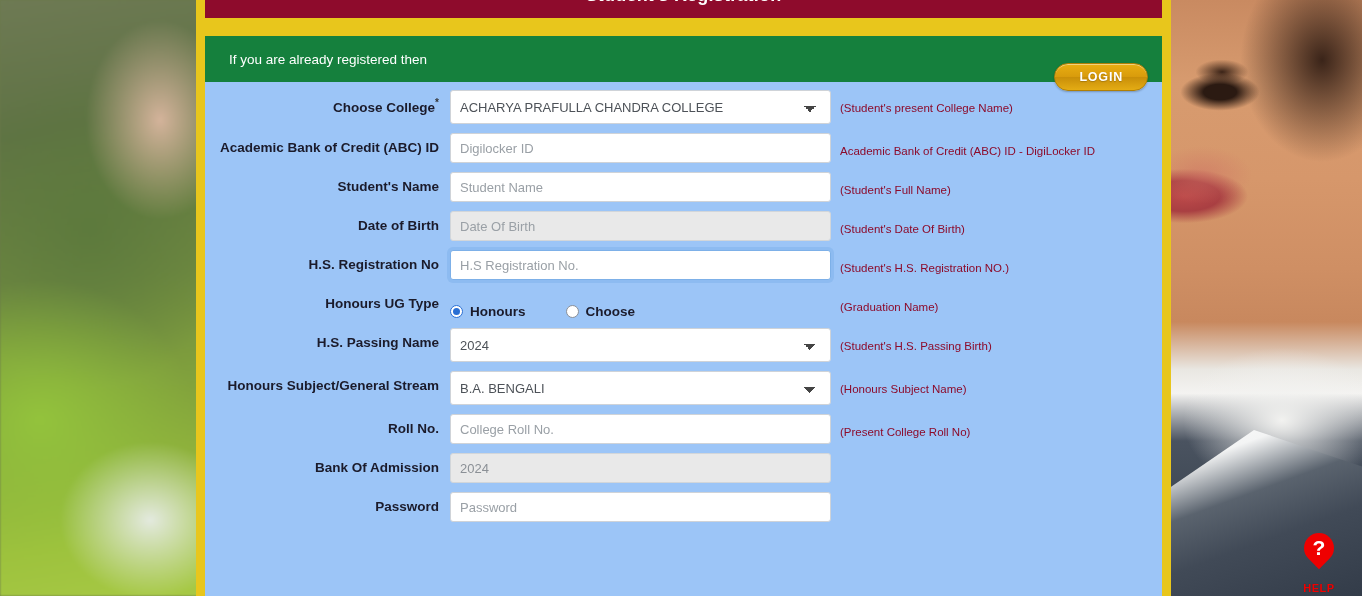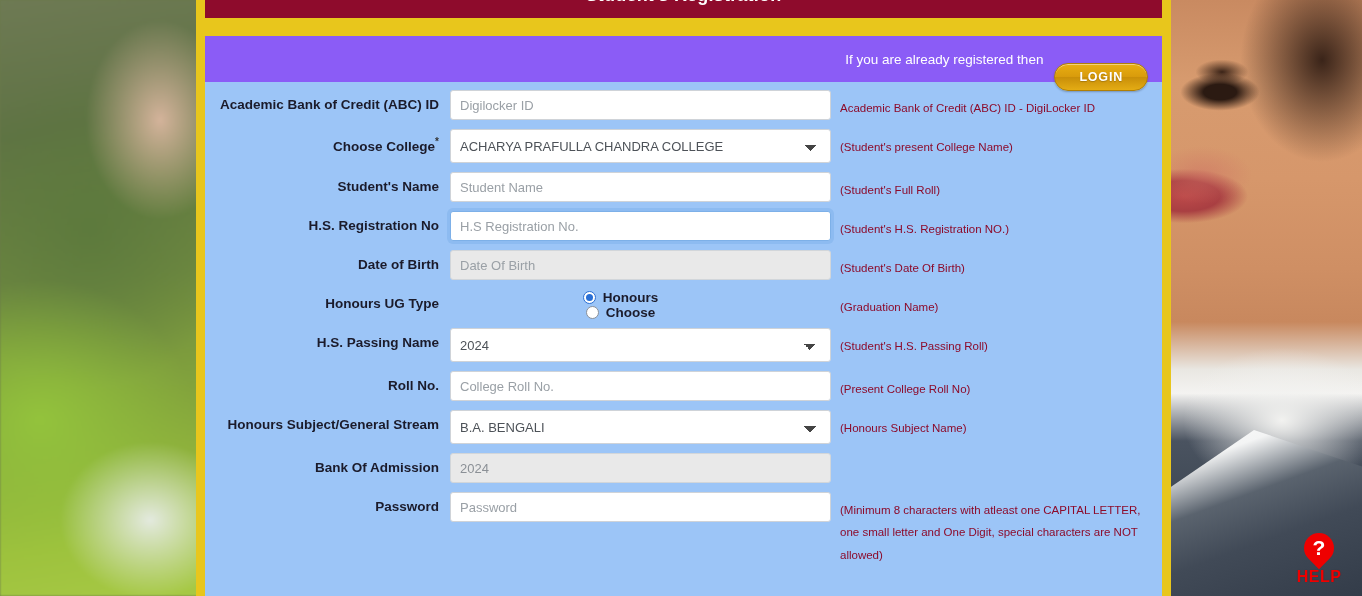--- a/index.html
+++ b/index.html
@@ -74,23 +74,23 @@
   #help-pin .pin .qm {
     position: absolute; left: 0; top: 0;
     width: 30px; height: 30px;
     transform: rotate(45deg);
     color: #fff;
     font-size: 21px; font-weight: bold;
     line-height: 29px;
     font-family: "Liberation Sans", sans-serif;
   }
   #help-pin .help-label {
-    margin-top: 5px;
+    margin-top: 19px;
     color: #ef0000;
-    font-size: 16px;
+    font-size: 11px;
     font-weight: bold;
     letter-spacing: 0.5px;
     font-family: "Liberation Sans", sans-serif;
     text-shadow: 0 0 1px rgba(0,0,0,0.25);
   }
 
   
   #card {
     position: absolute;
     left: 196px; top: -28px;
@@ -115,25 +115,26 @@
 
   #form-panel {
     background: #9cc5f7;
     height: 560px;
     overflow: hidden;
   }
 
   
   #login-strip {
     height: 46px;
-    background: #8b5cf6;
+    background: #15803d;
     display: flex;
     align-items: center;
-    justify-content: flex-end;
+    justify-content: space-between;
     padding-right: 14px;
+    padding-left: 24px;
   }
   #login-text {
     color: #ffffff;
     font-size: 13.5px;
     margin-right: 11px;
   }
   #login-button {
     display: inline-block;
     background: linear-gradient(180deg, #e8ae12 0%, #d99c0c 48%, #c98f09 52%, #e4ac14 100%);
     border: 1px solid #b07f06;
@@ -227,24 +228,23 @@
   }
   select.field.tall {
     background-position:
       calc(100% - 20px) 15px,
       calc(100% - 14px) 15px;
   }
 
   
   .radio-group {
     display: flex;
-    align-items: center;
+    align-items: flex-end;
     height: 30px;
     padding-top: 1px;
-    flex-direction: column;
   }
   .radio-item {
     display: flex;
     align-items: center;
     margin-right: 40px;
     cursor: pointer;
   }
   .radio-dot {
     width: 13px; height: 13px;
     border-radius: 50%;
@@ -295,81 +295,80 @@
 
     <div id="form-panel">
 
       <div id="login-strip">
         <span id="login-text">If you are already registered then</span>
         <span id="login-button">LOGIN</span>
       </div>
 
       <div id="form-rows">
           <div class="form-row">
+            <div class="row-label"><span>Choose College</span><span class="star">*</span></div>
+            <div class="row-control"><select class="field tall"><option>ACHARYA PRAFULLA CHANDRA COLLEGE</option></select></div>
+            <div class="row-hint">(Student's present College Name)</div>
+          </div>
+          <div class="form-row">
             <div class="row-label"><span>Academic Bank of Credit (ABC) ID</span></div>
             <div class="row-control"><input type="text" class="field" placeholder="Digilocker ID" style=""></div>
             <div class="row-hint">Academic Bank of Credit (ABC) ID - DigiLocker ID</div>
           </div>
           <div class="form-row">
-            <div class="row-label"><span>Choose College</span><span class="star">*</span></div>
-            <div class="row-control"><select class="field tall"><option>ACHARYA PRAFULLA CHANDRA COLLEGE</option></select></div>
-            <div class="row-hint">(Student's present College Name)</div>
-          </div>
-          <div class="form-row">
             <div class="row-label"><span>Student's Name</span></div>
             <div class="row-control"><input type="text" class="field" placeholder="Student Name" style=""></div>
-            <div class="row-hint">(Student's Full Roll)</div>
+            <div class="row-hint">(Student's Full Name)</div>
+          </div>
+          <div class="form-row">
+            <div class="row-label"><span>Date of Birth</span></div>
+            <div class="row-control"><input type="text" class="field disabled" readonly="" placeholder="Date Of Birth" style=""></div>
+            <div class="row-hint">(Student's Date Of Birth)</div>
           </div>
           <div class="form-row">
             <div class="row-label"><span>H.S. Registration No</span></div>
             <div class="row-control"><input type="text" class="field focused" placeholder="H.S Registration No." style=""></div>
             <div class="row-hint">(Student's H.S. Registration NO.)</div>
-          </div>
-          <div class="form-row">
-            <div class="row-label"><span>Date of Birth</span></div>
-            <div class="row-control"><input type="text" class="field disabled" readonly="" placeholder="Date Of Birth" style=""></div>
-            <div class="row-hint">(Student's Date Of Birth)</div>
           </div>
           <div class="form-row">
             <div class="row-label"><span>Honours UG Type</span></div>
             <div class="row-control">
               <div class="radio-group">
                 <label class="radio-item">
                   <span class="radio-dot checked"></span>
                   <span class="radio-label">Honours</span>
                 </label>
                 <label class="radio-item">
                   <span class="radio-dot"></span>
                   <span class="radio-label">Choose</span>
                 </label>
               </div>
             </div>
             <div class="row-hint">(Graduation Name)</div>
           </div>
           <div class="form-row">
             <div class="row-label"><span>H.S. Passing Name</span></div>
             <div class="row-control"><select class="field tall"><option>2024</option></select></div>
-            <div class="row-hint">(Student's H.S. Passing Roll)</div>
+            <div class="row-hint">(Student's H.S. Passing Birth)</div>
+          </div>
+          <div class="form-row">
+            <div class="row-label"><span>Honours Subject/General Stream</span></div>
+            <div class="row-control"><select class="field tall"><option>B.A. BENGALI</option></select></div>
+            <div class="row-hint">(Honours Subject Name)</div>
           </div>
           <div class="form-row">
             <div class="row-label"><span>Roll No.</span></div>
             <div class="row-control"><input type="text" class="field" placeholder="College Roll No." style=""></div>
             <div class="row-hint">(Present College Roll No)</div>
           </div>
           <div class="form-row">
-            <div class="row-label"><span>Honours Subject/General Stream</span></div>
-            <div class="row-control"><select class="field tall"><option>B.A. BENGALI</option></select></div>
-            <div class="row-hint">(Honours Subject Name)</div>
-          </div>
-          <div class="form-row">
             <div class="row-label"><span>Bank Of Admission</span></div>
             <div class="row-control"><input type="text" class="field disabled" readonly="" placeholder="" value="2024" style=""></div>
           </div>
           <div class="form-row">
             <div class="row-label"><span>Password</span></div>
             <div class="row-control"><input type="text" class="field" placeholder="Password" style=""></div>
-            <div class="row-hint">(Minimum 8 characters with atleast one CAPITAL LETTER, one small letter and One Digit, special characters are NOT allowed)</div>
           </div>
         </div>
 
     </div>
   </div>
 </div>
 
 </body></html>

